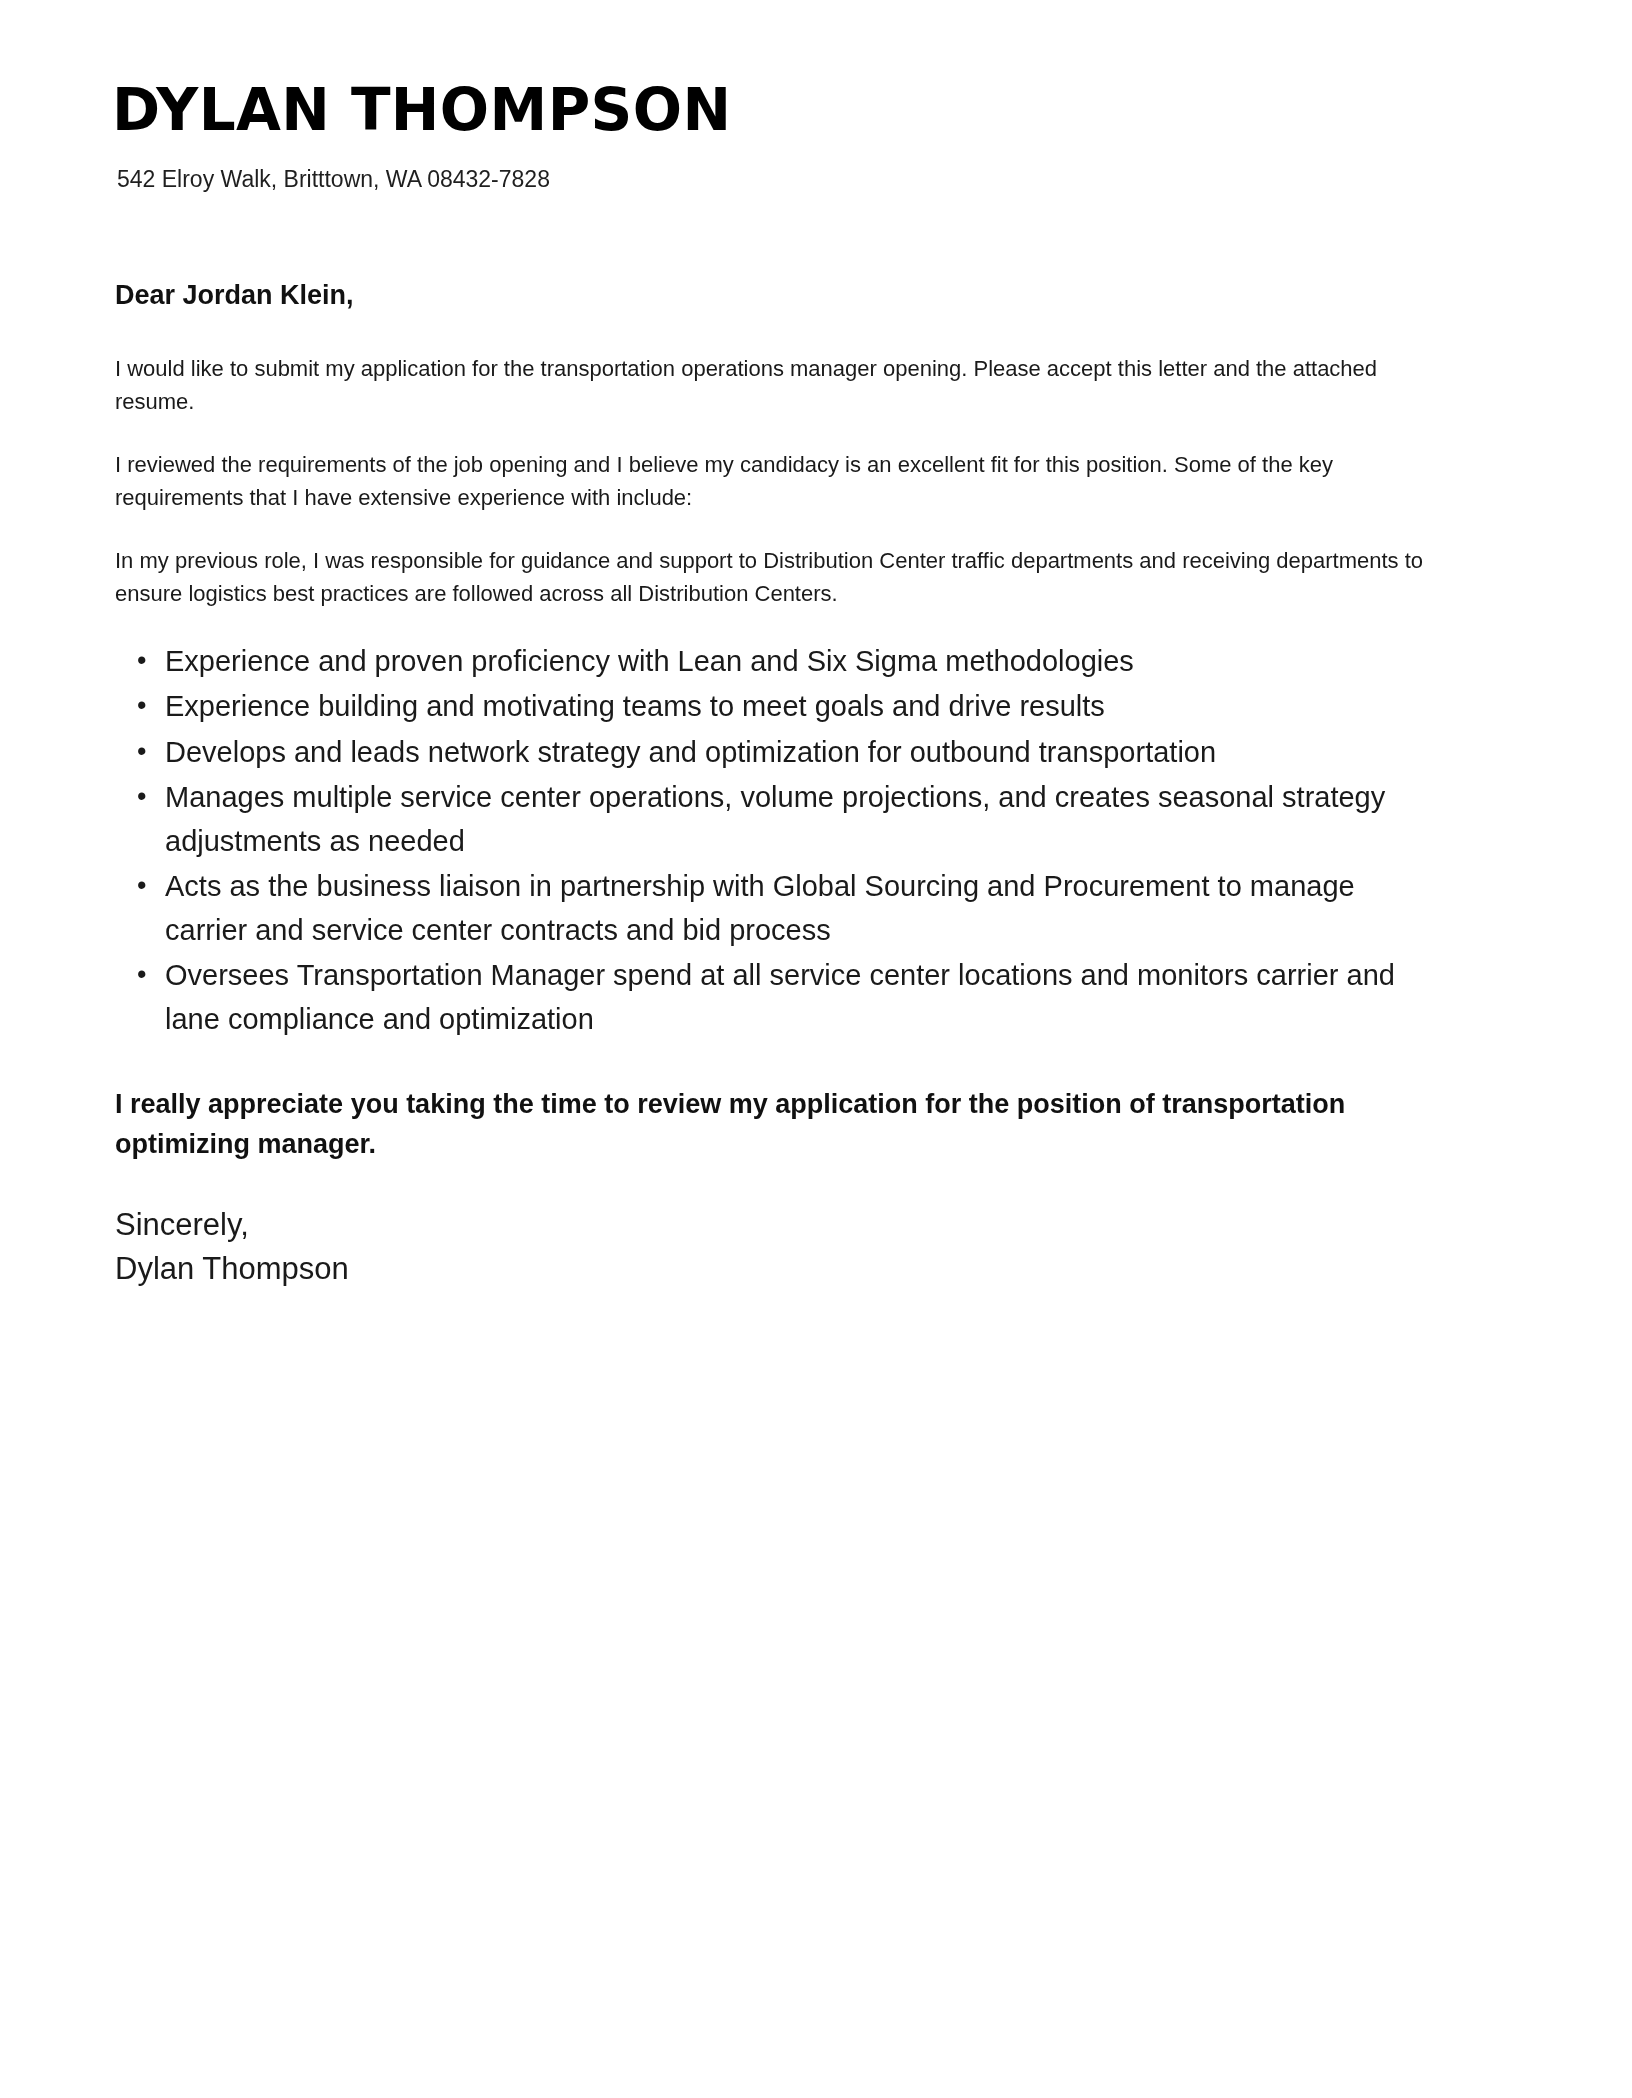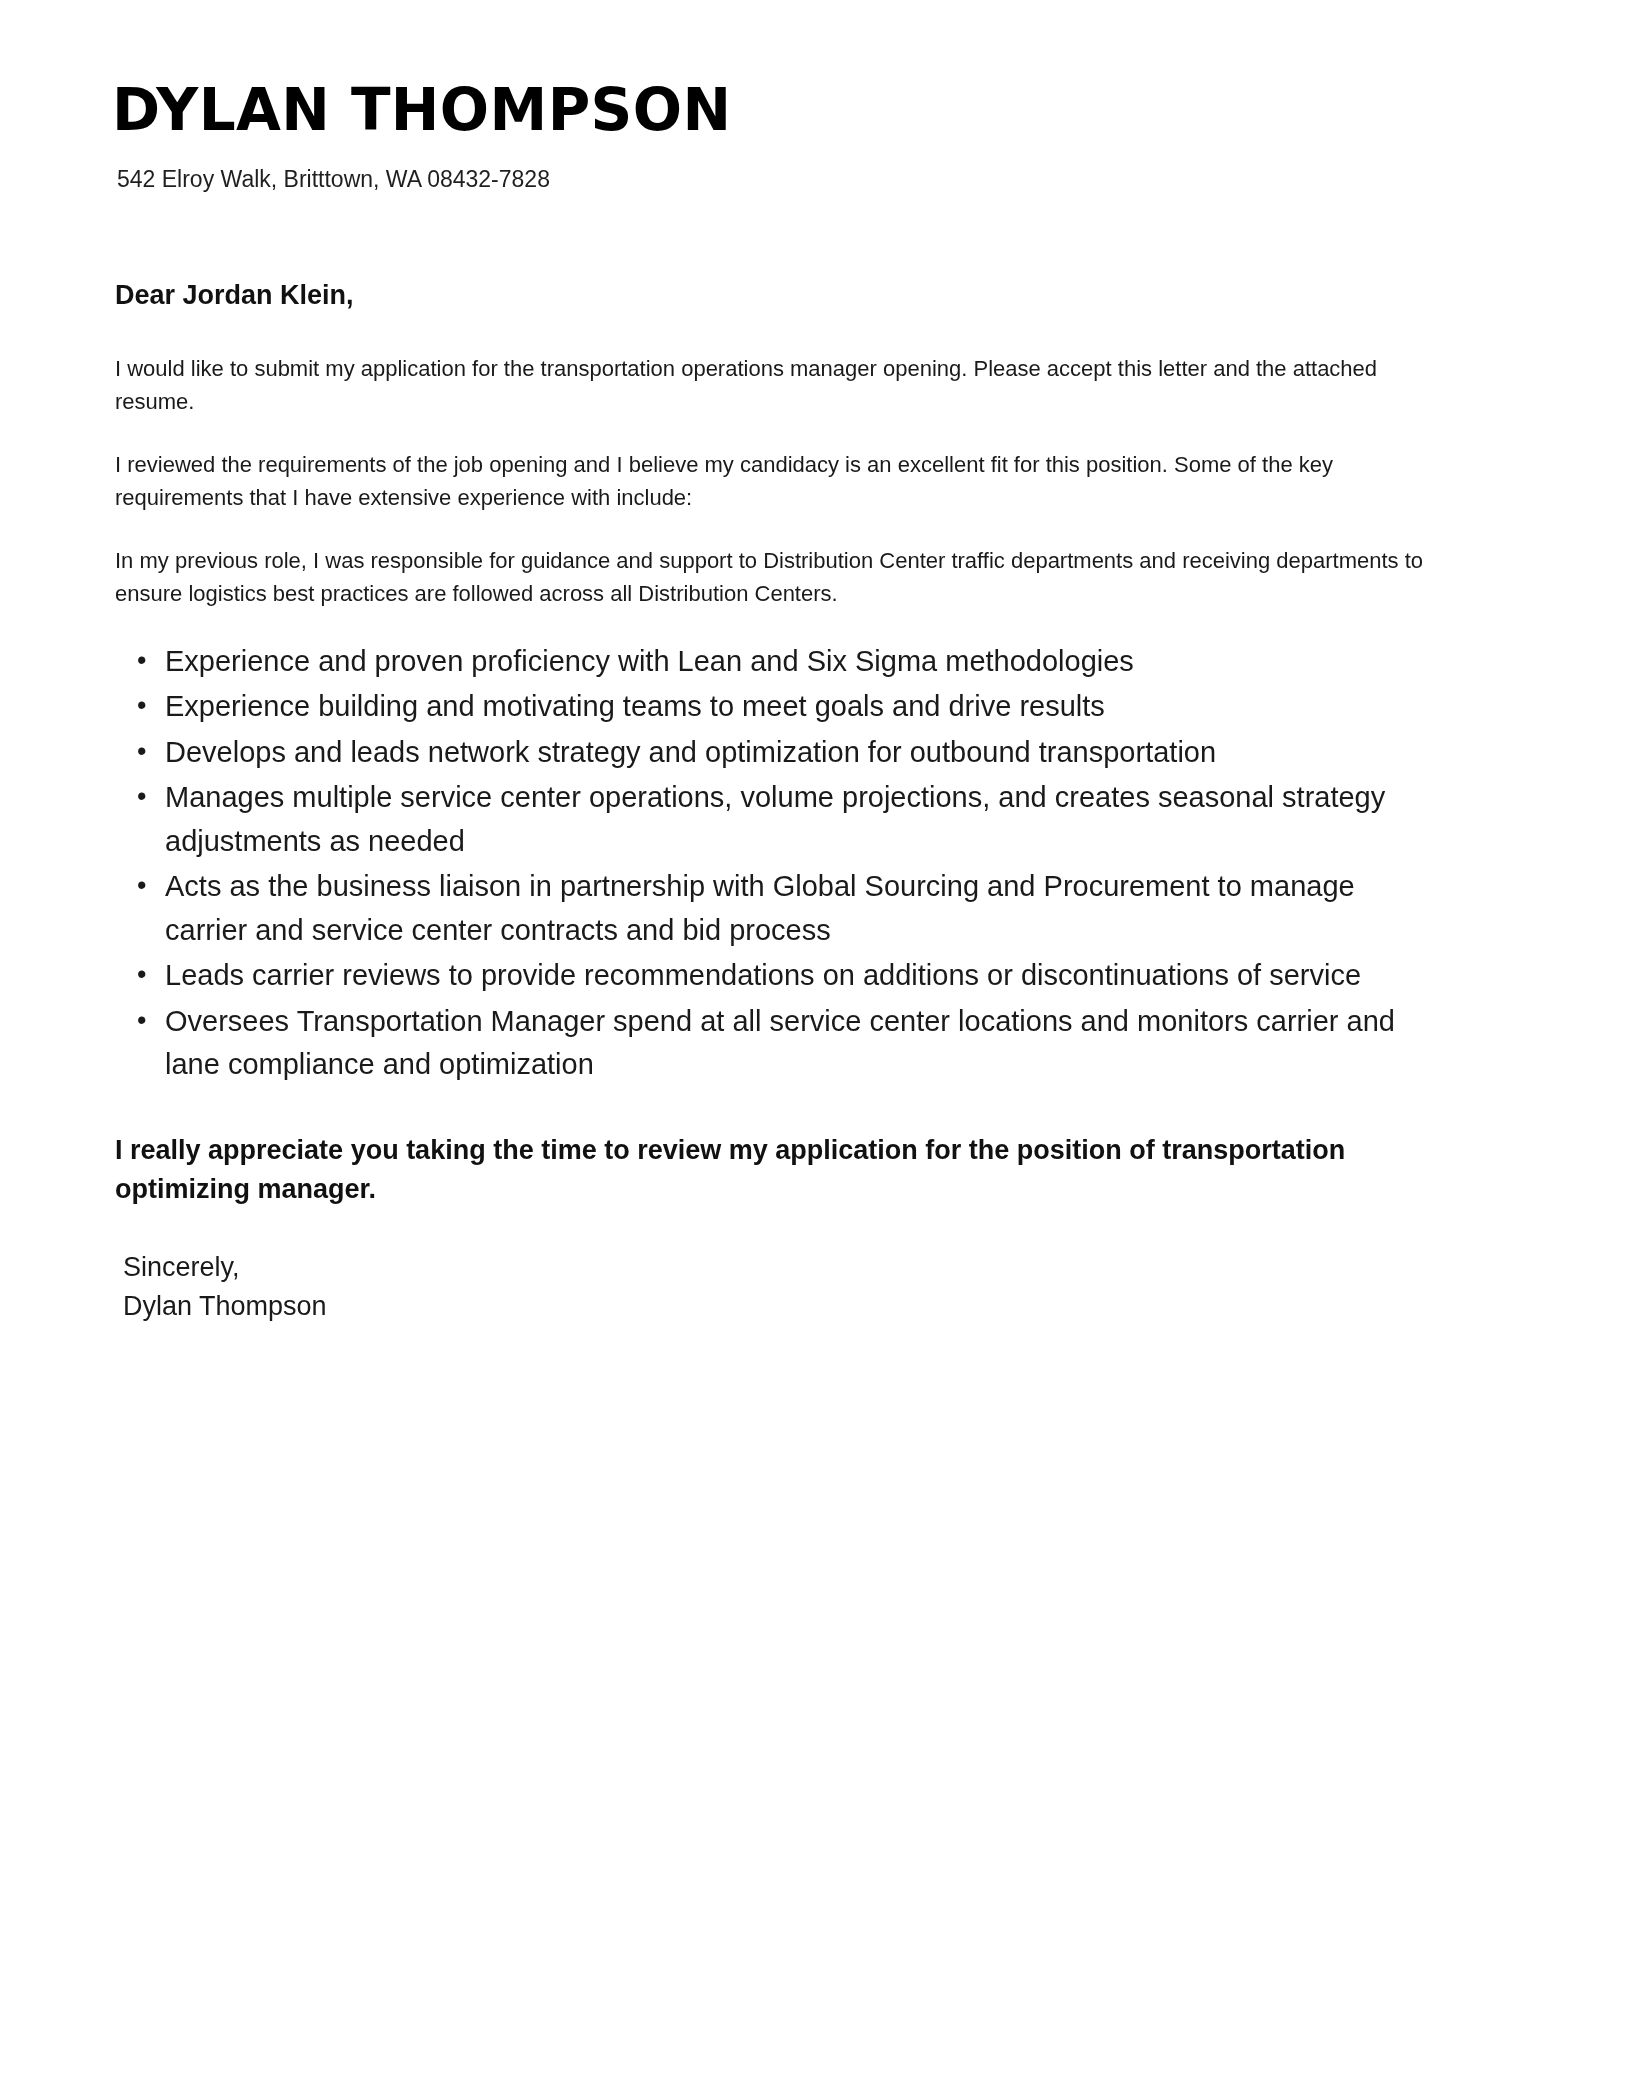--- a/index.html
+++ b/index.html
@@ -102,25 +102,25 @@
   .closing-statement {
     font-size: 27px;
     font-weight: 700;
     color: #111111;
     line-height: 1.48;
     margin: 44px 0 38px 0;
     max-width: 1250px;
   }
 
   .signoff {
-    font-size: 27px;
+    font-size: 31px;
     font-weight: 400;
     line-height: 1.42;
     color: #1a1a1a;
-    margin: 8px;
+    margin: 0;
   }
 
   .signoff-line {
     display: block;
   }
 </style>
 </head>
 <body>
 
 <div class="page">
@@ -140,21 +140,20 @@
       <p class="para">I reviewed the requirements of the job opening and I believe my candidacy is an excellent fit for this position. Some of the key requirements that I have extensive experience with include:</p>
 
       <p class="para">In my previous role, I was responsible for guidance and support to Distribution Center traffic departments and receiving departments to ensure logistics best practices are followed across all Distribution Centers.</p>
 
       <ul class="bullet-list">
         <li>Experience and proven proficiency with Lean and Six Sigma methodologies</li>
         <li>Experience building and motivating teams to meet goals and drive results</li>
         <li>Develops and leads network strategy and optimization for outbound transportation</li>
         <li>Manages multiple service center operations, volume projections, and creates seasonal strategy adjustments as needed</li>
         <li>Acts as the business liaison in partnership with Global Sourcing and Procurement to manage carrier and service center contracts and bid process</li>
-        <li>Leads carrier reviews to provide recommendations on additions or discontinuations of service</li>
         <li>Oversees Transportation Manager spend at all service center locations and monitors carrier and lane compliance and optimization</li>
       </ul>
 
       <p class="closing-statement">I really appreciate you taking the time to review my application for the position of transportation optimizing manager.</p>
 
       <div class="signoff">
         <span class="signoff-line">Sincerely,</span>
         <span class="signoff-line">Dylan Thompson</span>
       </div>
 

